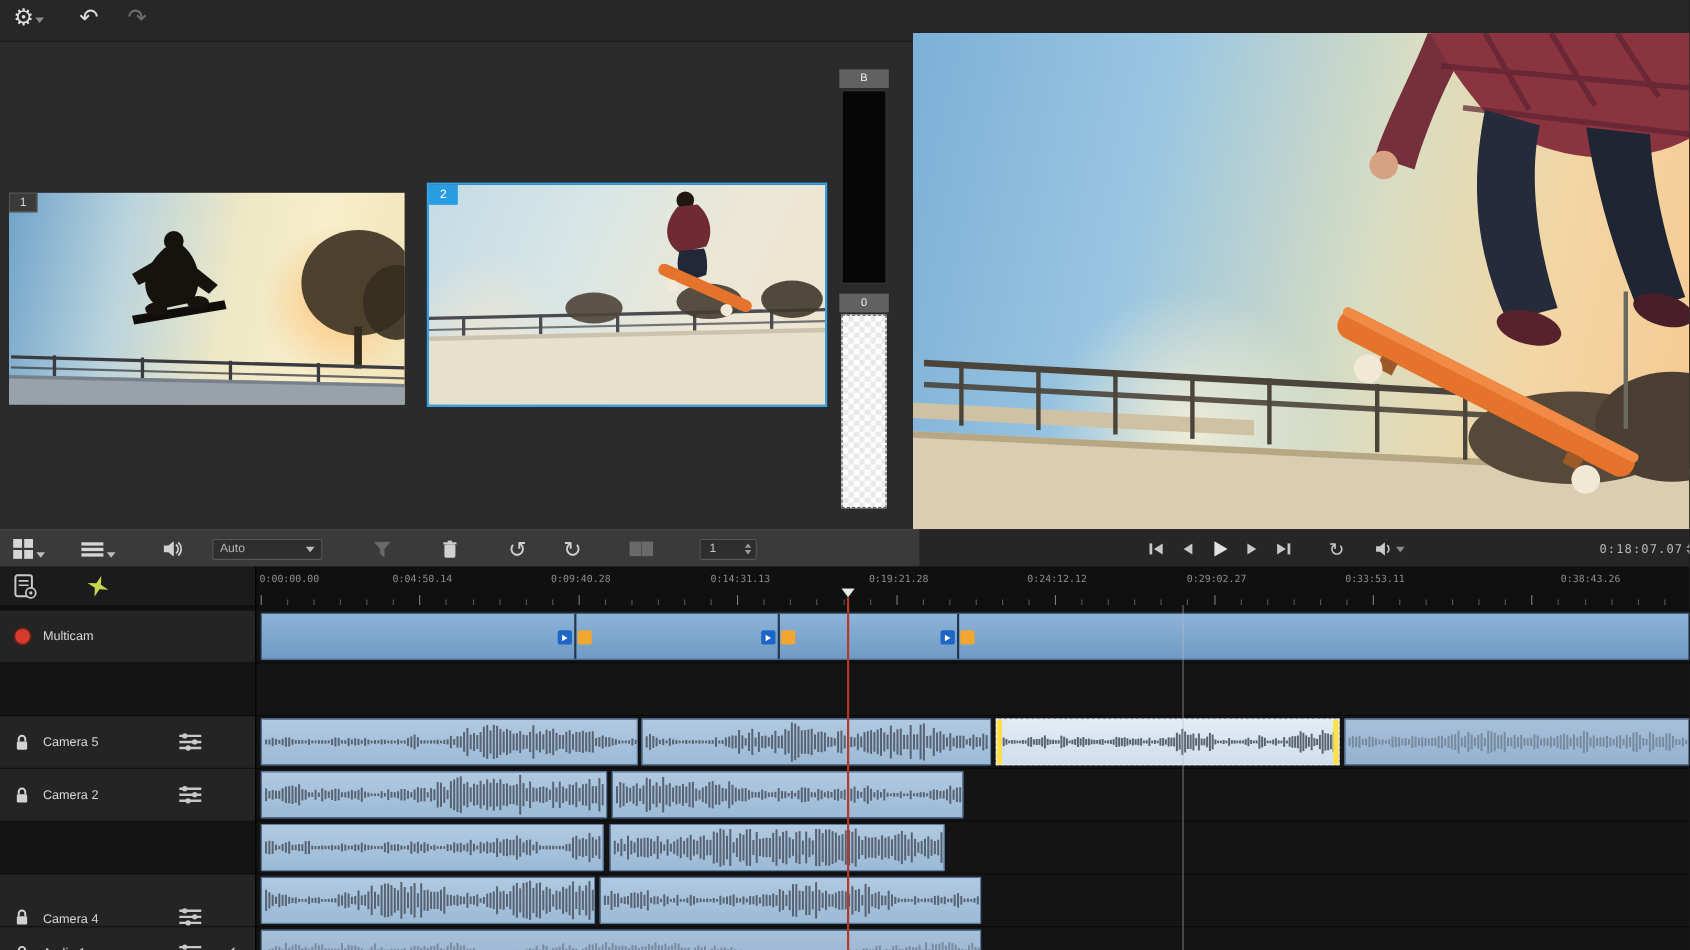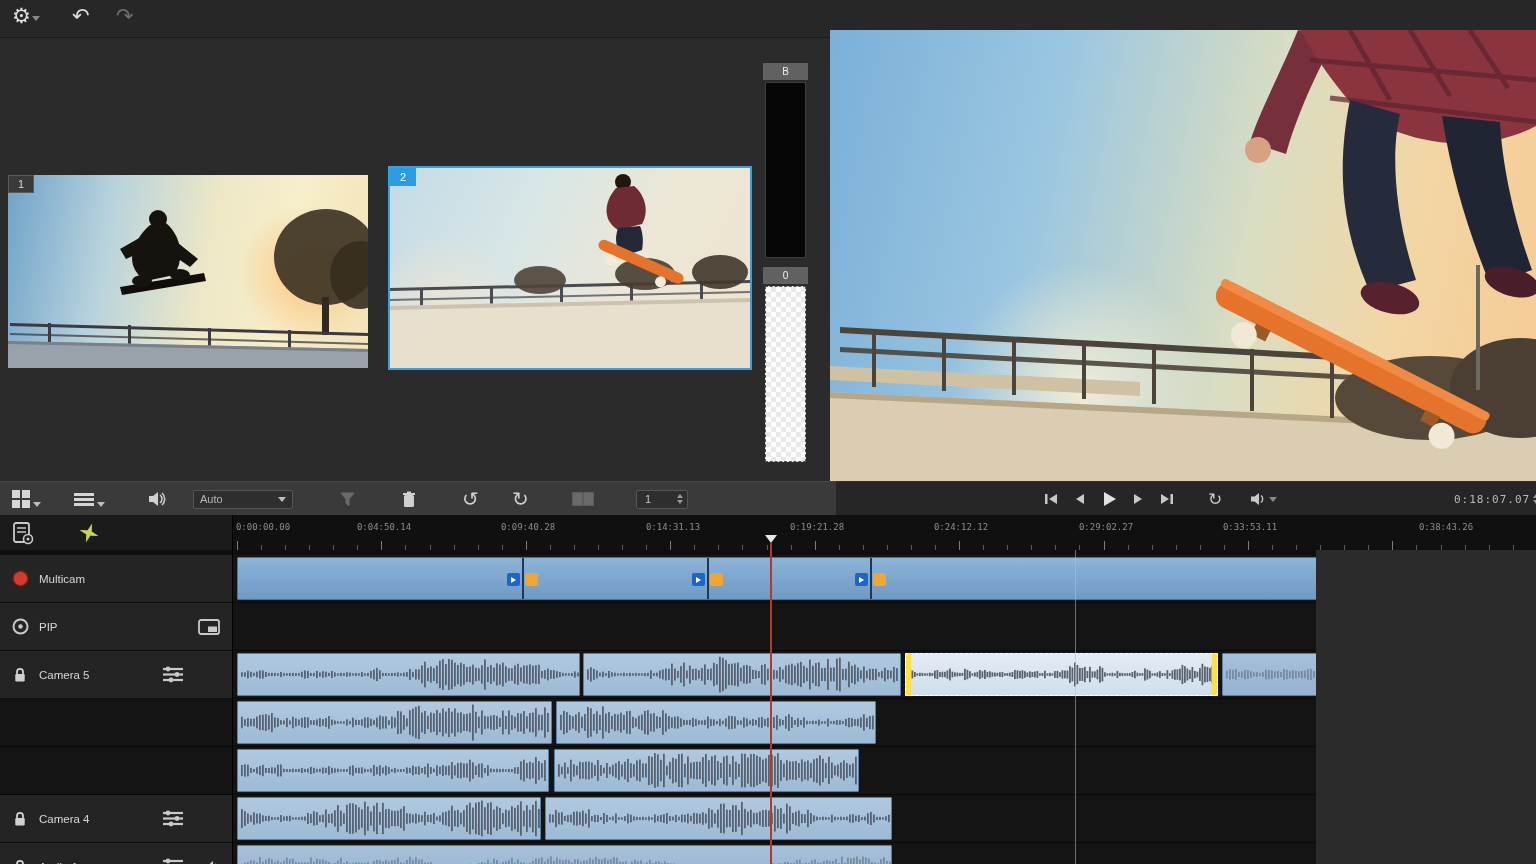--- a/index.html
+++ b/index.html
@@ -45,21 +45,21 @@
   .sa{width:0;height:0;border-left:3.5px solid transparent;border-right:3.5px solid transparent}
   .sa.up{border-bottom:4px solid #9a9a9a}.sa.dn{border-top:4px solid #9a9a9a}
   .timecode{font-family:"DejaVu Sans Mono",monospace;font-size:11px;color:#b9b9b9;letter-spacing:1px}
 
   
   #tl-corner{position:absolute;left:0;top:515px;width:232px;height:35px;background:#1b1b1b}
   #ruler{position:absolute;left:232px;top:515px;width:1304px;height:35px;background:#101010}
   .ruler-label{position:absolute;top:7px;transform:translateX(-50%);font-family:"DejaVu Sans Mono",monospace;font-size:9px;color:#8d8d8d;white-space:nowrap}
   .tick{position:absolute;bottom:0;width:1px;background:#5a5a5a}
   .tick.major{background:#7d7d7d}
-  #tracks{position:absolute;left:0;top:550px;width:1316px;height:314px;background:#0f0f0f;overflow:hidden}
+  #tracks{position:absolute;left:0;top:550px;width:1536px;height:314px;background:#0f0f0f;overflow:hidden}
   .lane{position:absolute;left:0;width:1536px;height:48px;background:#141414;border-bottom:1px solid #090909}
   .track-head{position:absolute;left:0;width:232px;height:48px;background:#242424;border-bottom:1px solid #101010;display:flex;align-items:center;padding-left:11px;z-index:2}
   .t-label{color:#d8d8d8;font-size:11.5px;margin-left:10px}
   .t-ico{display:flex;align-items:center;width:18px;justify-content:center}
   .t-mid{position:absolute;left:162px;display:flex;align-items:center}
   .t-right{position:absolute;right:12px;display:flex;align-items:center;gap:8px}
   #vline{position:absolute;left:232px;top:515px;width:1px;height:349px;background:#000;z-index:4}
 
   
   .clip{position:absolute;height:43px;border-radius:1px;background:linear-gradient(#b0c9e0,#9cbad6);border:1px solid #5b7ea6;overflow:hidden}
@@ -395,37 +395,20 @@
       <div class="lane" style="top: 5px;"></div>
       <div class="track-head" style="top: 5px;">
         <span class="t-ico">
           <svg width="17" height="17" viewBox="0 0 17 17">
             <circle cx="8.5" cy="8.5" r="7.5" fill="#d63a2c" stroke="#69211a" stroke-width="1.5"></circle>
           </svg>
         </span>
         <span class="t-label">Multicam</span>
       </div>
       <div class="lane" style="top: 53px;"></div>
-      <div class="track-head" style="top: 53px;">
-        <span class="t-ico">
-          <svg width="17" height="17" viewBox="0 0 17 17">
-            <circle cx="8.5" cy="8.5" r="7" fill="none" stroke="#c9c9c9" stroke-width="2"></circle>
-            <circle cx="8.5" cy="8.5" r="2.2" fill="#c9c9c9"></circle>
-          </svg>
-        </span>
-        <span class="t-label">PIP</span>
-        <span class="t-right">
-          <span class="icon-note">
-            <svg width="22" height="16" viewBox="0 0 22 16">
-              <rect x="1" y="1" width="20" height="14" rx="2" fill="none" stroke="#c9c9c9" stroke-width="1.8"></rect>
-              <rect x="10" y="7.5" width="9" height="5.5" fill="#c9c9c9"></rect>
-            </svg>
-          </span>
-        </span>
-      </div>
       <div class="lane" style="top: 101px;"></div>
       <div class="track-head" style="top: 101px;">
         <span class="t-ico">
           <svg width="14" height="16" viewBox="0 0 14 16">
             <path d="M4 7V4.8a3 3 0 0 1 6 0V7" fill="none" stroke="#d2d2d2" stroke-width="1.8"></path>
             <rect x="2.3" y="7" width="9.4" height="7.5" rx="1.2" fill="#d2d2d2"></rect>
           </svg>
         </span>
         <span class="t-label">Camera 5</span>
         <span class="t-mid">
@@ -435,23 +418,44 @@
               <line x1="1" y1="8.5" x2="21" y2="8.5"></line>
               <line x1="1" y1="14" x2="21" y2="14"></line>
             </g>
             <circle cx="6" cy="3" r="2.4" fill="#c9c9c9"></circle>
             <circle cx="15" cy="8.5" r="2.4" fill="#c9c9c9"></circle>
             <circle cx="9" cy="14" r="2.4" fill="#c9c9c9"></circle>
           </svg>
         </span>
       </div>
       <div class="lane" style="top: 149px;"></div>
+      <div class="track-head" style="top: 149px;">
+        <span class="t-ico">
+          <svg width="14" height="16" viewBox="0 0 14 16">
+            <path d="M4 7V4.8a3 3 0 0 1 6 0V7" fill="none" stroke="#d2d2d2" stroke-width="1.8"></path>
+            <rect x="2.3" y="7" width="9.4" height="7.5" rx="1.2" fill="#d2d2d2"></rect>
+          </svg>
+        </span>
+        <span class="t-label">Camera 2</span>
+        <span class="t-mid">
+          <svg width="22" height="17" viewBox="0 0 22 17">
+            <g stroke="#c9c9c9" stroke-width="2.2">
+              <line x1="1" y1="3" x2="21" y2="3"></line>
+              <line x1="1" y1="8.5" x2="21" y2="8.5"></line>
+              <line x1="1" y1="14" x2="21" y2="14"></line>
+            </g>
+            <circle cx="6" cy="3" r="2.4" fill="#c9c9c9"></circle>
+            <circle cx="15" cy="8.5" r="2.4" fill="#c9c9c9"></circle>
+            <circle cx="9" cy="14" r="2.4" fill="#c9c9c9"></circle>
+          </svg>
+        </span>
+      </div>
       <div class="lane" style="top: 197px;"></div>
       <div class="lane" style="top: 245px;"></div>
-      <div class="track-head" style="top: 245px;">
+      <div class="track-head" style="top: 245px; align-items: flex-end;">
         <span class="t-ico">
           <svg width="14" height="16" viewBox="0 0 14 16">
             <path d="M4 7V4.8a3 3 0 0 1 6 0V7" fill="none" stroke="#d2d2d2" stroke-width="1.8"></path>
             <rect x="2.3" y="7" width="9.4" height="7.5" rx="1.2" fill="#d2d2d2"></rect>
           </svg>
         </span>
         <span class="t-label">Camera 4</span>
         <span class="t-mid">
           <svg width="22" height="17" viewBox="0 0 22 17">
             <g stroke="#c9c9c9" stroke-width="2.2">

